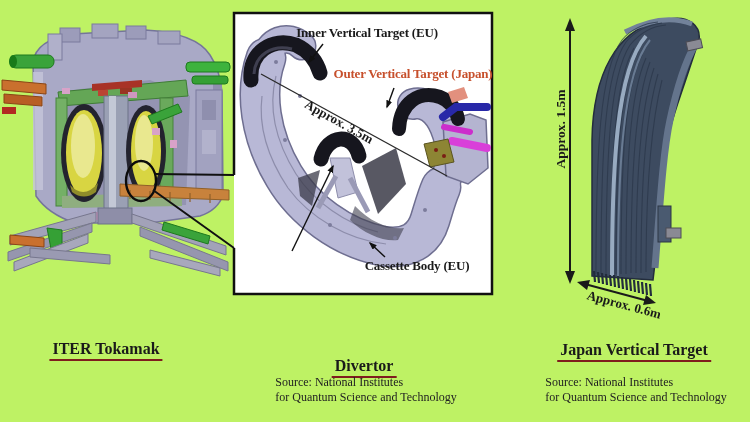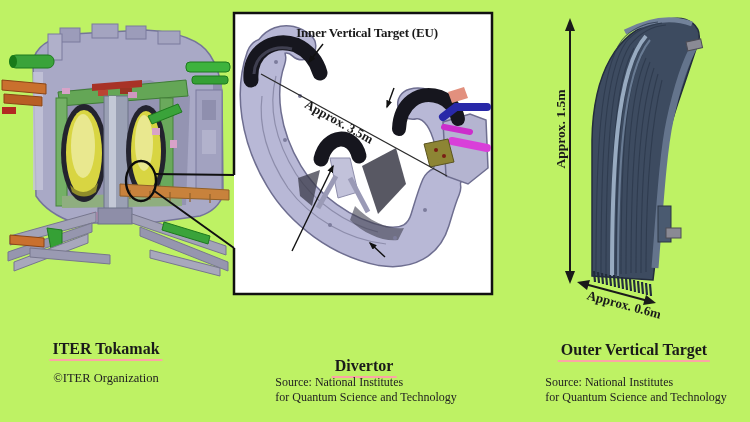--- a/index.html
+++ b/index.html
@@ -2,21 +2,21 @@
 <html><head>
 <meta charset="utf-8">
 <style>
   html,body{margin:0;padding:0;background:#ffffff;}
   .canvas{
     position:relative;width:750px;height:422px;background:#bef264;
     font-family:Liberation Serif, serif;overflow:hidden;
   }
   .art{position:absolute;left:0;top:0;width:750px;height:422px;}
   .txt{position:absolute;white-space:nowrap;color:#1a1a1a;}
-  .cap{font-size:16px;font-weight:700;border-bottom:2px solid #fca5a5;padding:0 3px 1px;transform:translateX(-50%);}
+  .cap{font-size:16px;font-weight:700;border-bottom:2px solid #7f1d1d;padding:0 3px 1px;transform:translateX(-50%);}
   .src{font-size:12px;font-weight:500;color:#222;text-align:left;transform:translateX(-50%);white-space:nowrap;line-height:15px;}
   .credit{font-size:12.5px;font-weight:500;color:#222;transform:translateX(-50%);}
   .lbl{font-size:13px;font-weight:600;transform:translateX(-50%);letter-spacing:-0.2px;}
   .lbl-orange{color:#c7502c;}
   .dim{font-size:13px;font-weight:600;}
   .dim-35{left:339px;top:122px;transform:translate(-50%,-50%) rotate(29deg);}
   .dim-15{left:561px;top:129px;transform:translate(-50%,-50%) rotate(-90deg);font-size:13.5px;}
   .dim-06{left:624px;top:305px;transform:translate(-50%,-50%) rotate(15deg);}
 </style>
 </head>
@@ -219,33 +219,34 @@
       <line x1="570" y1="26" x2="570" y2="276" stroke="#1a1a1a" stroke-width="2"></line>
       <polygon points="570,18 565,31 575,31" fill="#1a1a1a"></polygon>
       <polygon points="570,284 565,271 575,271" fill="#1a1a1a"></polygon>
       <line x1="581" y1="283" x2="652" y2="302" stroke="#1a1a1a" stroke-width="2"></line>
       <polygon points="577,282 587,290 590,280" fill="#1a1a1a"></polygon>
       <polygon points="656,303 643,305 646,295" fill="#1a1a1a"></polygon>
     </g>
   </svg>
 
   <span class="txt lbl" style="left:367px;top:25px;">Inner Vertical Target (EU)</span>
+  <span class="txt lbl lbl-orange" style="left:413px;top:66px;">Outer Vertical Target (Japan)</span>
   <span class="txt dim dim-35">Approx. 3.5m</span>
+  <span class="txt lbl" style="left:417px;top:258px;">Cassette Body (EU)</span>
 
   <span class="txt dim dim-15">Approx. 1.5m</span>
   <span class="txt dim dim-06">Approx. 0.6m</span>
 
   <span class="txt cap" style="left:106px;top:340px;">ITER Tokamak</span>
-  <span class="txt credit" style="left:106px;top:371px;">©ITER Organization</span>
 
   <span class="txt cap" style="left:364px;top:341px;margin-top:16px;">Divertor</span>
   <div class="txt src" style="left:366px;top:375px;">
     <div>Source: National Institutes</div>
     <div>for Quantum Science and Technology</div>
   </div>
 
-  <span class="txt cap" style="left:634px;top:341px;">Outer Vertical Target</span>
+  <span class="txt cap" style="left:634px;top:341px;">Japan Vertical Target</span>
   <div class="txt src" style="left:636px;top:375px;">
     <div>Source: National Institutes</div>
     <div>for Quantum Science and Technology</div>
   </div>
 
 </div>
 
 </body></html>

